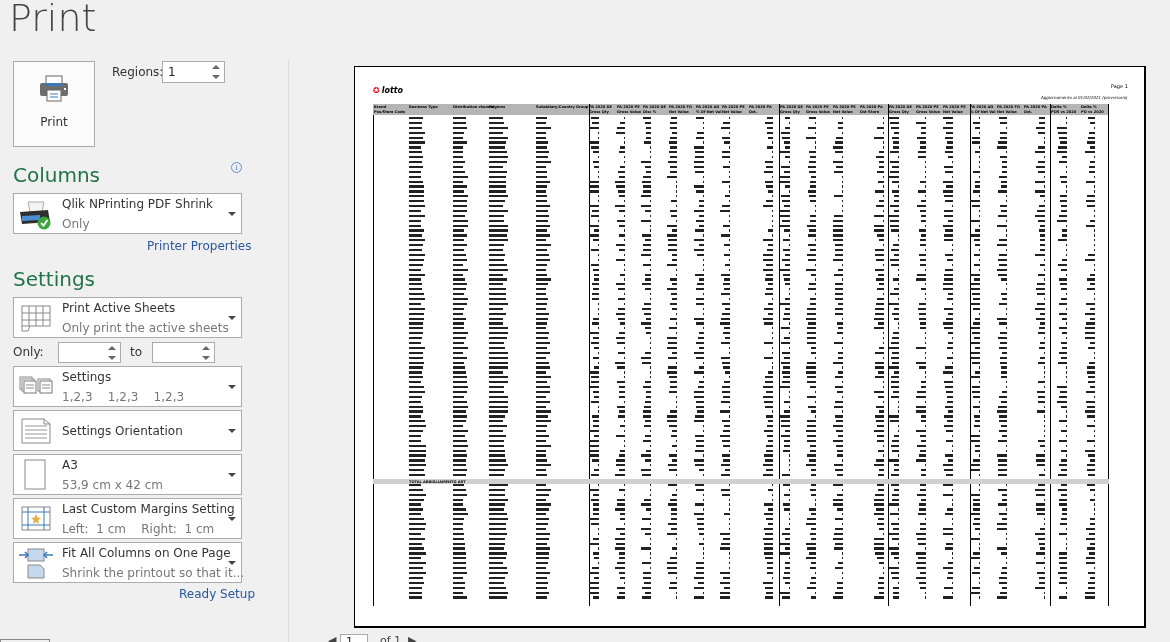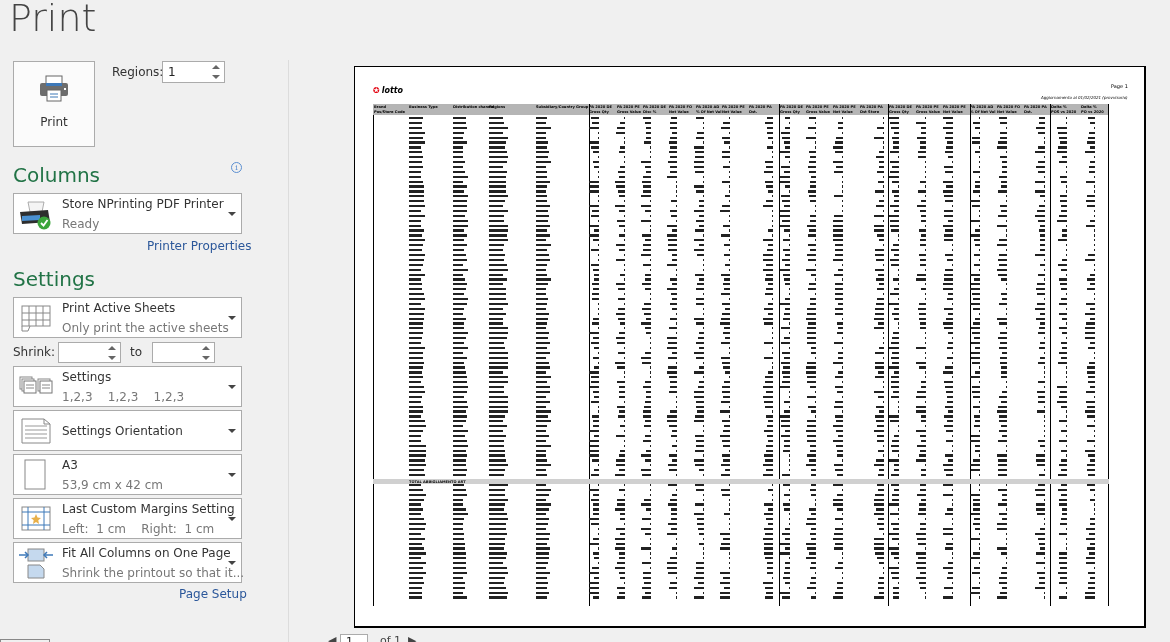--- a/index.html
+++ b/index.html
@@ -73,22 +73,22 @@
 <div class="info-icon">i</div>
 
 <div class="dd" style="top:193px;">
   <svg class="ico" viewBox="0 0 36 32">
     <polygon points="10,4 26,4 24,14 12,14" fill="#f4f4f4" stroke="#999" stroke-width="0.8"></polygon>
     <polygon points="2,14 30,12 32,24 4,26" fill="#2e2e2e"></polygon>
     <polygon points="4,18 22,17 22,22 4,23" fill="#4a90d0"></polygon>
     <circle cx="26" cy="25" r="6.5" fill="#3ca53c"></circle>
     <polyline points="23,25 25.5,27.5 29.5,22" fill="none" stroke="#fff" stroke-width="1.8"></polyline>
   </svg>
-  <div class="l1">Store NPrinting PDF Printer</div>
-  <div class="l2">Ready</div>
+  <div class="l1">Qlik NPrinting PDF Shrink</div>
+  <div class="l2">Only</div>
   <span class="caret"></span>
 </div>
 <div class="link" style="left:147px;top:239px;">Printer Properties</div>
 
 <div class="section" style="top:267px;">Settings</div>
 
 <div class="dd" style="top:297px;">
   <svg class="ico" viewBox="0 0 36 32">
     <rect x="4" y="4" width="28" height="20" fill="#fff" stroke="#888" stroke-width="1"></rect>
     <line x1="11" y1="4" x2="11" y2="24" stroke="#888"></line>
@@ -96,21 +96,21 @@
       <line x1="25" y1="4" x2="25" y2="24" stroke="#888"></line>
     <line x1="4" y1="11" x2="32" y2="11" stroke="#888"></line>
       <line x1="4" y1="18" x2="32" y2="18" stroke="#888"></line>
     <polyline points="4,24 4,29 10,29 12,24" fill="none" stroke="#888"></polyline>
   </svg>
   <div class="l1">Print Active Sheets</div>
   <div class="l2">Only print the active sheets</div>
   <span class="caret"></span>
 </div>
 
-<div class="pages-lbl">Shrink:</div>
+<div class="pages-lbl">Only:</div>
 <div class="spin" style="left:58px;top:342px;width:63px;height:21px;">
   <span></span>
   <span class="arrows"></span>
 </div>
 <div class="to-lbl">to</div>
 <div class="spin" style="left:152px;top:342px;width:63px;height:21px;">
   <span></span>
   <span class="arrows"></span>
 </div>
 
@@ -174,21 +174,21 @@
     <polyline points="7,5 10,8 7,11" fill="none" stroke="#3d78b8" stroke-width="1.5"></polyline>
     <line x1="26" y1="8" x2="35" y2="8" stroke="#3d78b8" stroke-width="1.5"></line>
     <polyline points="29,5 26,8 29,11" fill="none" stroke="#3d78b8" stroke-width="1.5"></polyline>
     <polygon points="10,18 22,18 26,22 26,31 10,31" fill="#c5d9ee" stroke="#888"></polygon>
   </svg>
   <div class="l1">Fit All Columns on One Page</div>
   <div class="l2">Shrink the printout so that it...</div>
   <span class="caret"></span>
 </div>
 
-<div class="link" style="left:179px;top:587px;">Page Setup</div>
+<div class="link" style="left:179px;top:587px;">Ready Setup</div>
 
 <div class="bl-box"></div>
 
 <div class="page">
   <div class="logo"><span class="mark">✪</span><span>lotto</span></div>
   <div class="pageno">Page 1</div>
   <div class="subtitle">Aggiornamento al 01/02/2021 (provvisorio)</div>
   <div class="tbl">
     <div class="hdr" id="hdr">
         <span style="left: 1px;">Brand<br>Pos/Store Code</span>

